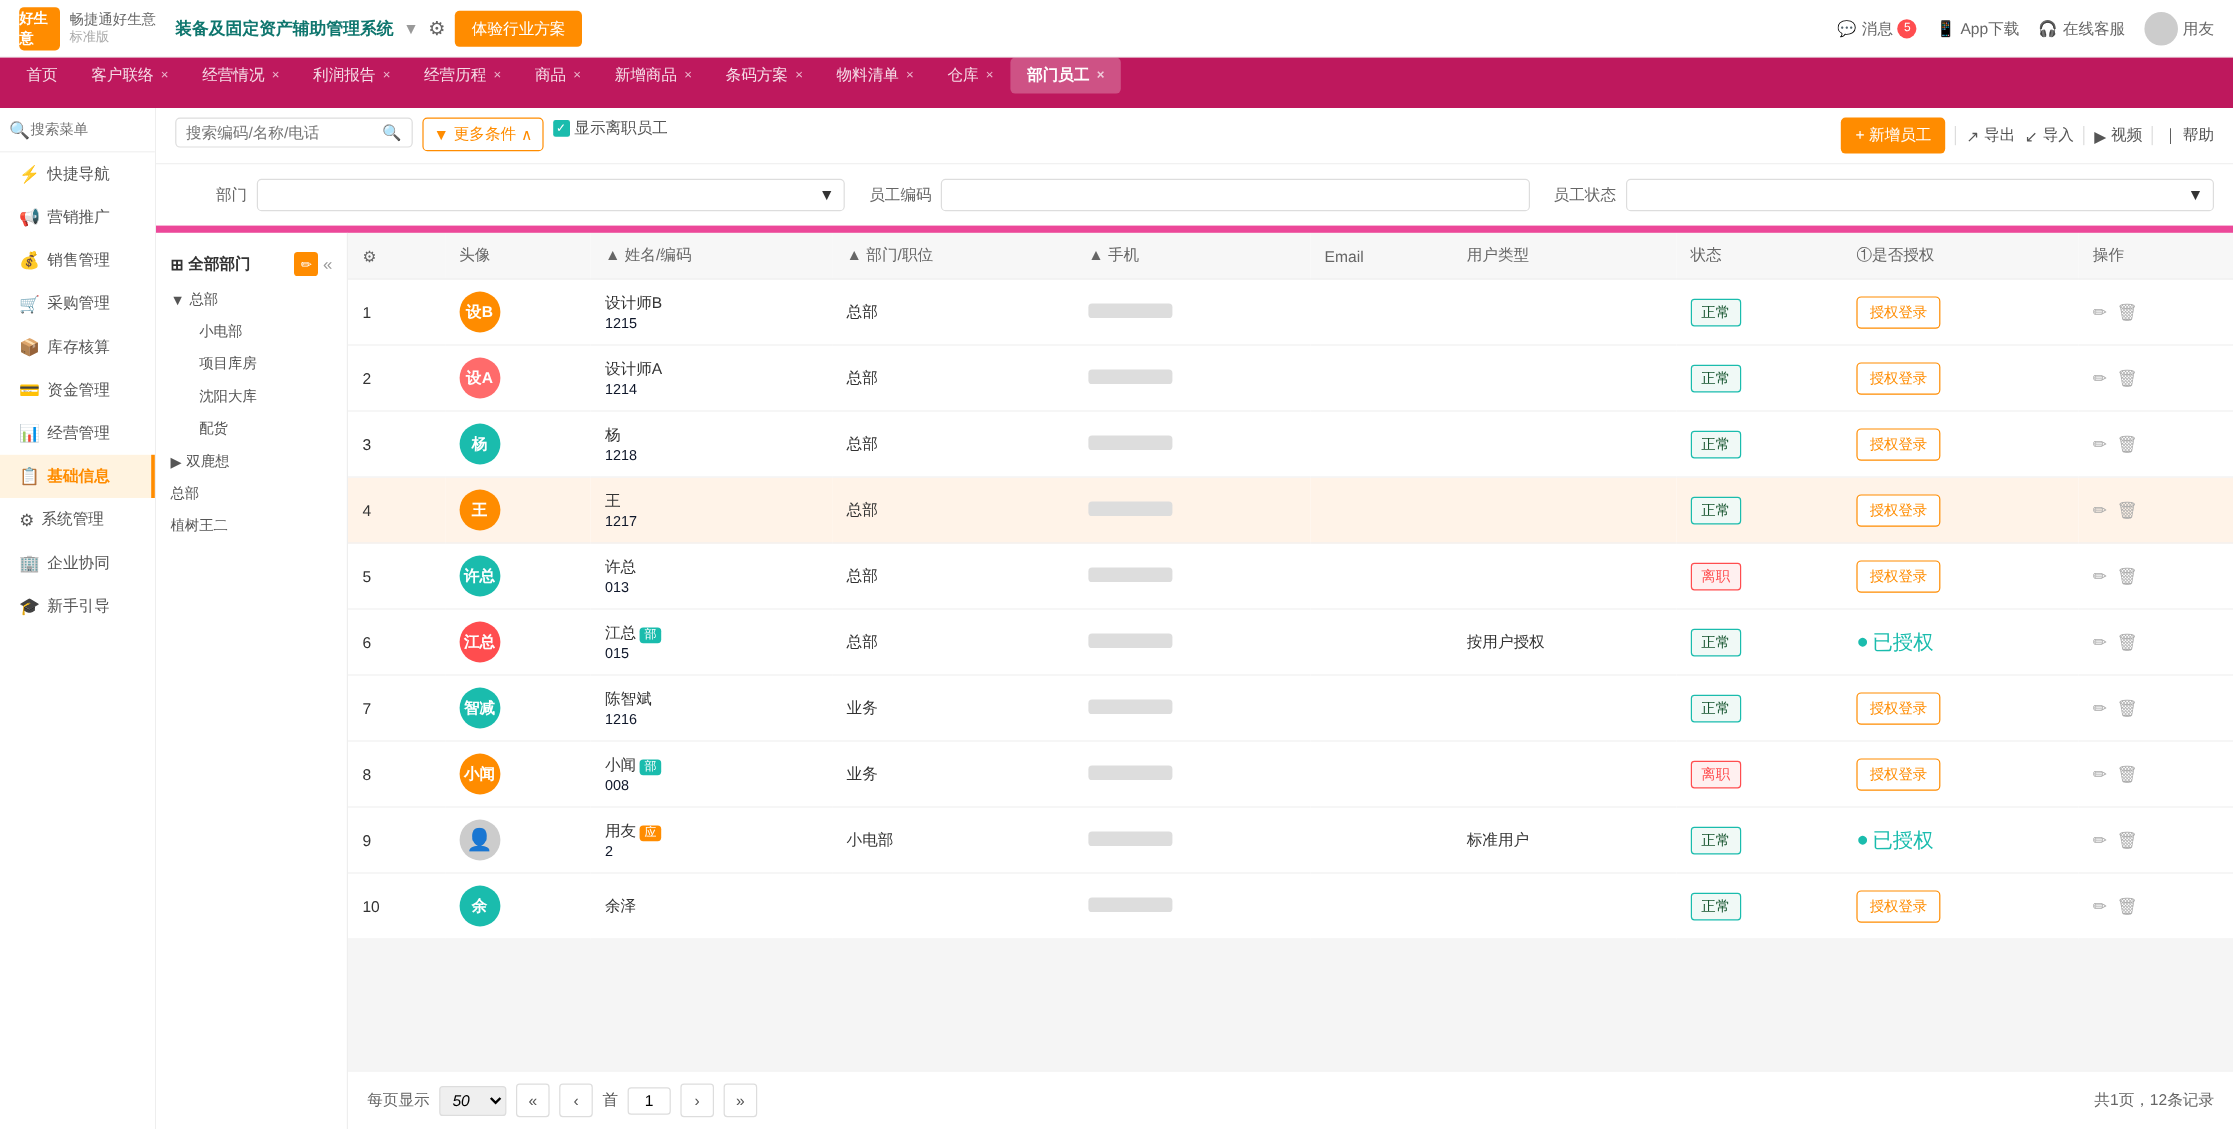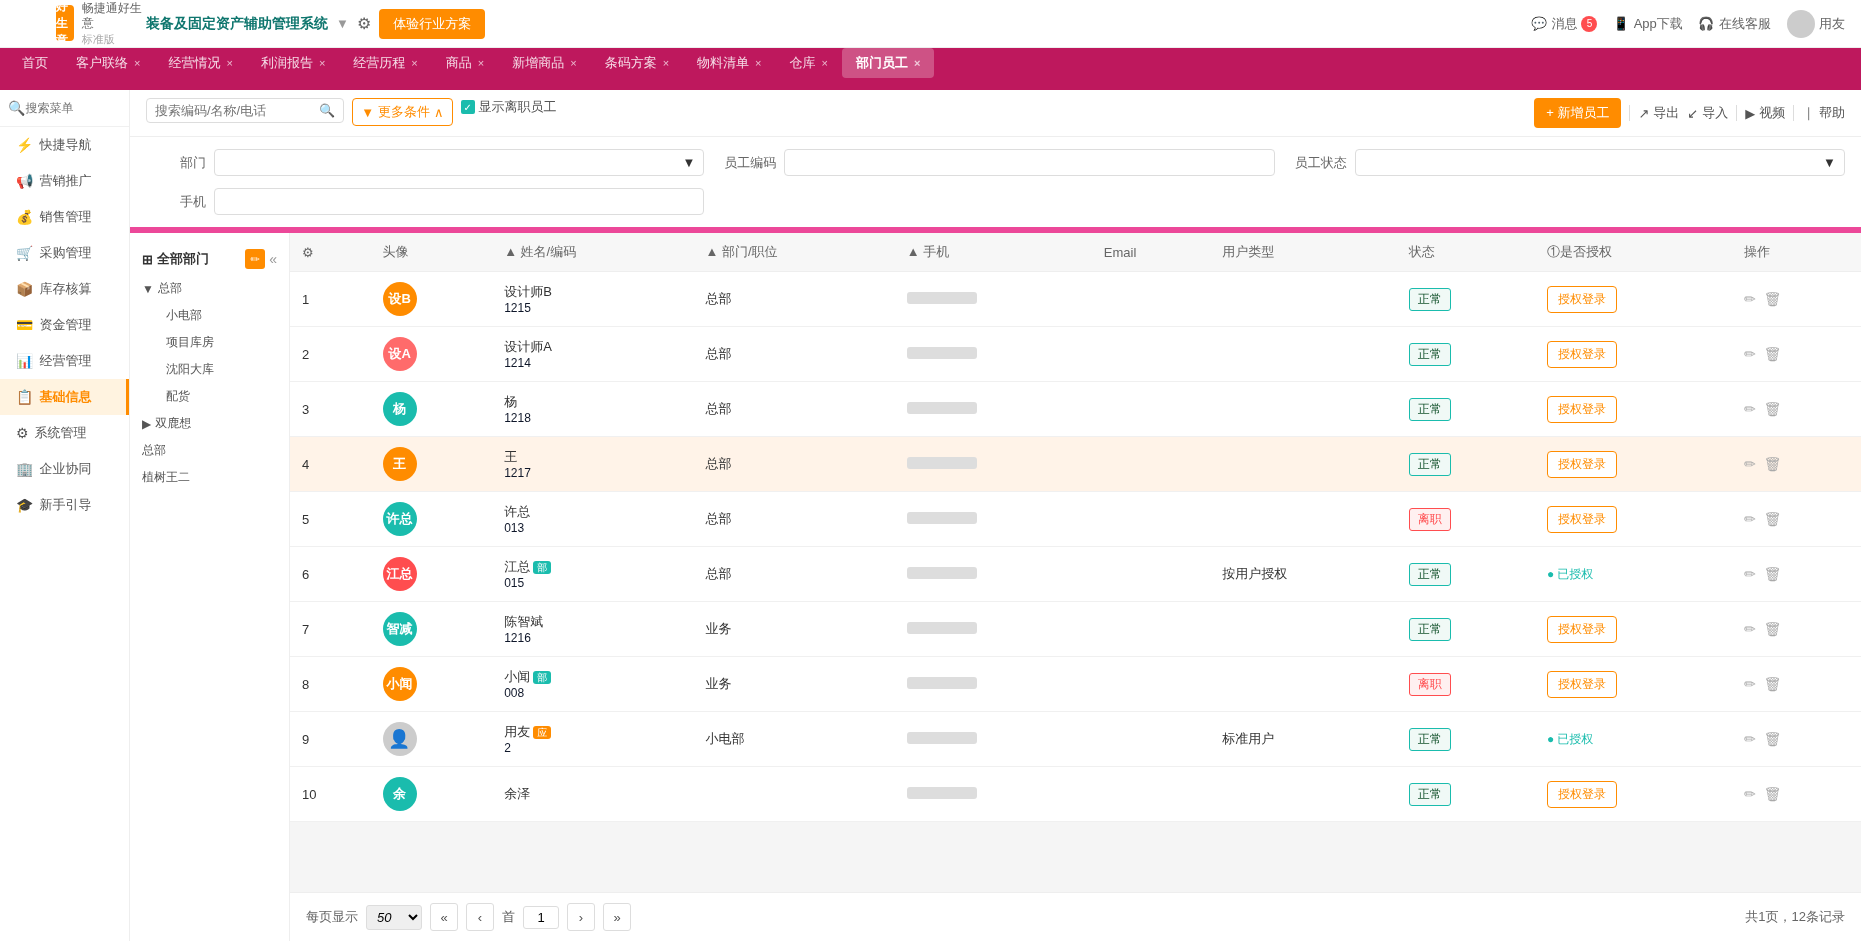--- a/index.html
+++ b/index.html
@@ -1,21 +1,21 @@
 <!DOCTYPE html>
 <html><head>
   <meta charset="utf-8">
   <style>
     * { box-sizing: border-box; margin: 0; padding: 0; }
     body { font-family: 'Microsoft YaHei', Arial, sans-serif; font-size: 13px; background: #f5f5f5; color: #333; display: flex; flex-direction: column; height: 100vh; overflow: hidden; }
 
     
     .top-bar { background: #fff; height: 48px; display: flex; align-items: center; padding: 0 16px; border-bottom: 1px solid #eee; flex-shrink: 0; }
     .top-bar-logo { display: flex; align-items: center; gap: 8px; width: 130px; }
-    .logo-icon { width: 20px; height: 36px; background: #ff8c00; border-radius: 4px; display: flex; align-items: center; justify-content: center; color: white; font-weight: bold; font-size: 12px; margin-left: 40px; }
+    .logo-icon { width: 34px; height: 36px; background: #ff8c00; border-radius: 4px; display: flex; align-items: center; justify-content: center; color: white; font-weight: bold; font-size: 12px; }
     .logo-text { font-size: 12px; color: #666; line-height: 1.3; }
     .top-bar-system { flex: 1; display: flex; align-items: center; gap: 8px; }
     .system-title { font-size: 14px; color: #0f766e; font-weight: bold; }
     .dropdown-arrow { color: #999; cursor: pointer; }
     .gear-icon { color: #666; cursor: pointer; font-size: 16px; }
     .trial-btn { background: #ff8c00; color: white; border: none; padding: 6px 14px; border-radius: 4px; cursor: pointer; font-size: 13px; }
     .top-bar-right { display: flex; align-items: center; gap: 16px; }
     .top-bar-right-item { display: flex; align-items: center; gap: 4px; color: #666; cursor: pointer; font-size: 13px; }
     .badge { background: #ff4d4f; color: white; border-radius: 50%; width: 16px; height: 16px; font-size: 10px; display: flex; align-items: center; justify-content: center; }
     .user-avatar { width: 28px; height: 28px; background: #ccc; border-radius: 50%; }
@@ -83,21 +83,21 @@
     table { width: 100%; border-collapse: collapse; background: white; }
     thead tr { background: #f7f7f7; }
     th { padding: 10px 12px; text-align: left; font-weight: normal; color: #666; font-size: 13px; border-bottom: 1px solid #eee; white-space: nowrap; }
     td { padding: 10px 12px; border-bottom: 1px solid #f0f0f0; font-size: 13px; color: #333; vertical-align: middle; }
     tr.highlighted { background: #fff3e8; }
     .avatar-circle { width: 34px; height: 34px; border-radius: 50%; display: flex; align-items: center; justify-content: center; color: white; font-size: 13px; font-weight: bold; }
     .status-badge { display: inline-block; padding: 2px 8px; border-radius: 3px; font-size: 12px; }
     .status-normal { background: #f0f9f6; color: #14532d; border: 1px solid #1abcad; }
     .status-resigned { background: #fff0f0; color: #ff4d4f; border: 1px solid #ff4d4f; }
     .auth-btn { border: 1px solid #ff8c00; color: #ff8c00; background: white; padding: 4px 10px; border-radius: 4px; cursor: pointer; font-size: 12px; white-space: nowrap; }
-    .auth-granted { color: #1abcad; font-size: 12px; display: flex; align-items: center; gap: 3px; }
+    .auth-granted { color: #1abcad; font-size: 17px; display: flex; align-items: center; gap: 3px; }
     .auth-granted::before { content: '●'; color: #1abcad; }
     .action-icons { display: flex; gap: 8px; align-items: center; }
     .action-icon { color: #aaa; cursor: pointer; font-size: 14px; }
     .phone-blur { background: #ddd; border-radius: 3px; height: 12px; width: 70px; display: inline-block; }
     .tag-badge { background: #1abcad; color: white; font-size: 10px; padding: 1px 4px; border-radius: 3px; margin-left: 3px; }
     .tag-badge-orange { background: #ff8c00; color: white; font-size: 10px; padding: 1px 4px; border-radius: 3px; margin-left: 3px; }
     .emp-name-code { display: flex; flex-direction: column; }
     .emp-name { font-size: 13px; color: #333; }
     .emp-code { font-size: 12px; color: #0f172a; }
 
@@ -265,24 +265,20 @@
       <div class="filter-item">
         <span class="filter-label">员工编码</span>
         <input class="filter-input" style="">
       </div>
       <div class="filter-item">
         <span class="filter-label">员工状态</span>
         <div class="filter-select">
           <span></span>
           <span>▼</span>
         </div>
-      </div>
-      <div class="filter-item">
-        <span class="filter-label">手机</span>
-        <input class="filter-input" style="">
       </div>
     </div>
 
     <div class="content-inner">
 
       <div class="dept-tree">
         <div class="dept-tree-header">
           <div class="dept-tree-title">
             <span>⊞</span>
             <span>全部部门</span>

